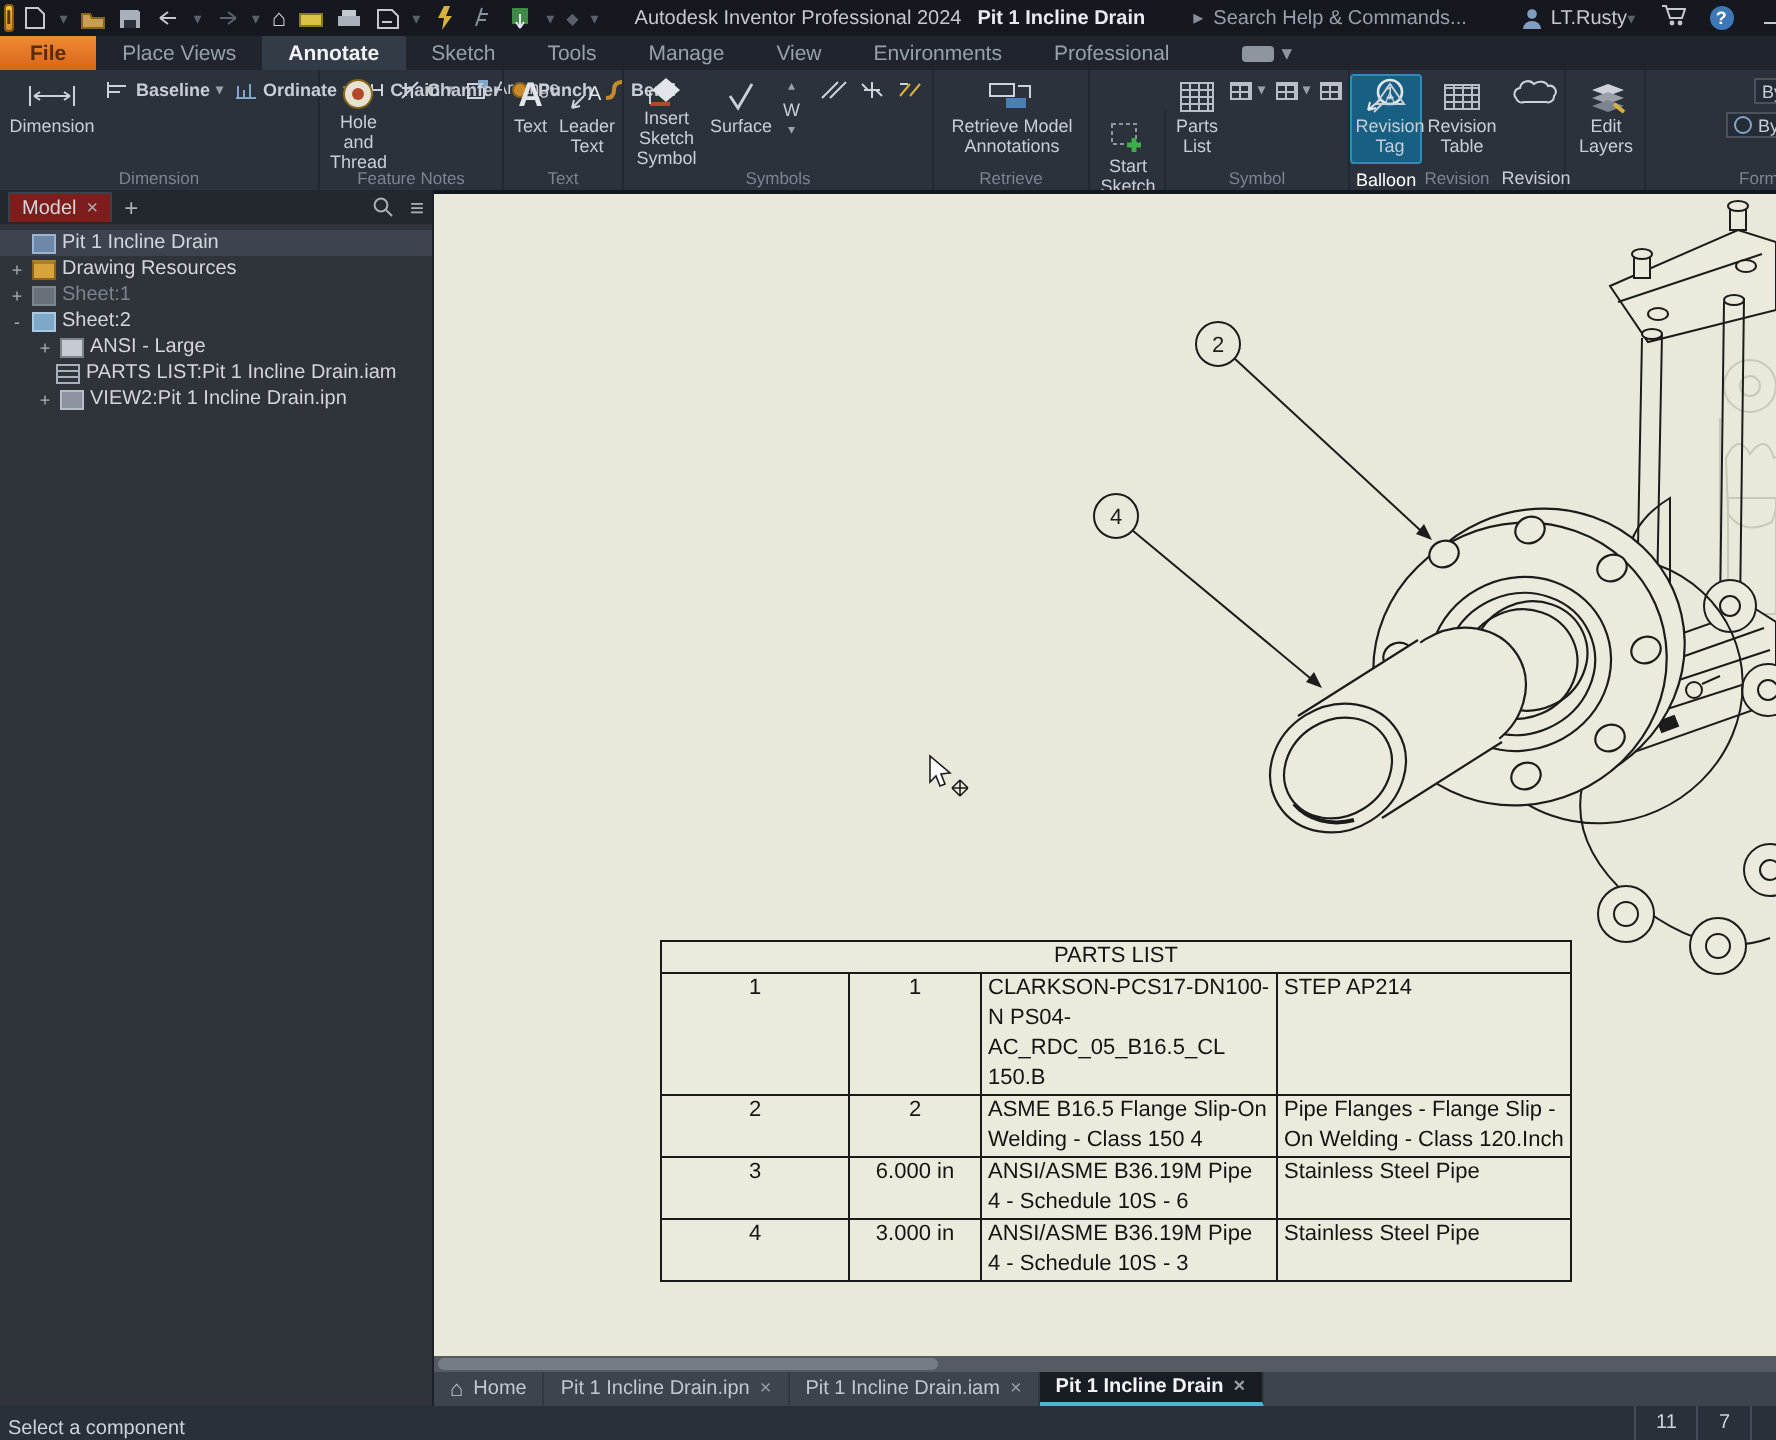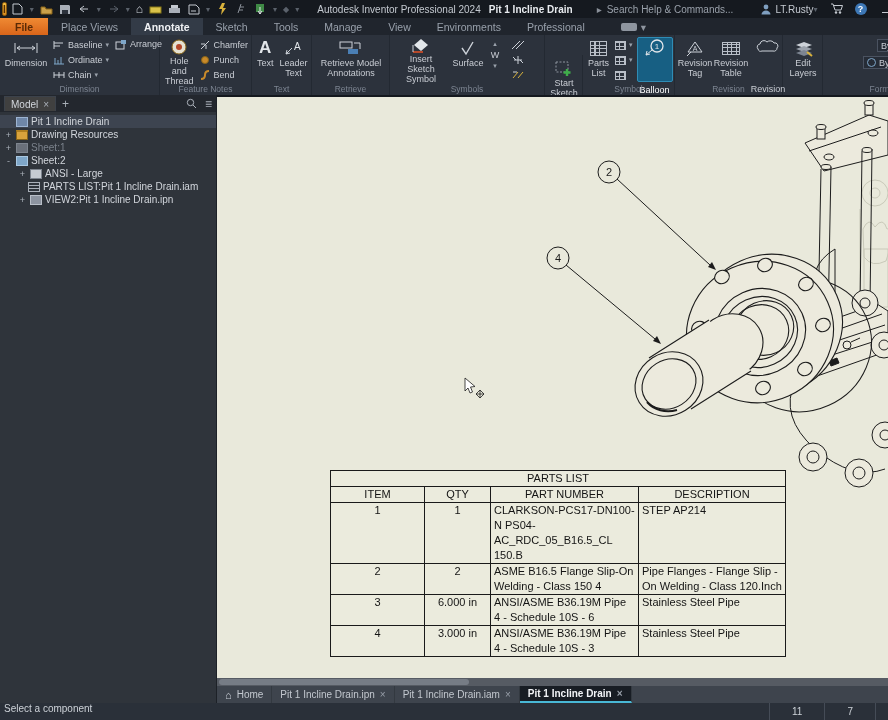--- a/index.html
+++ b/index.html
@@ -37,38 +37,38 @@
   .ribbon { position:absolute; left:0; top:35px; width:888px; height:60px; background:#2c323c;
             display:flex; align-items:stretch; overflow:hidden; }
   .rgroup { position:relative; height:60px; border-right:1px solid #232932; padding:2px 2px 13px 3px;
             display:flex; align-items:flex-start; gap:2px; flex:none; }
   .rgroup-label { position:absolute; left:0; bottom:1px; width:100%; text-align:center;
                   font-size:8.5px; color:#7c8491; white-space:nowrap; }
   .bigbtn { display:flex; flex-direction:column; align-items:center; justify-content:flex-start;
             gap:1px; padding:1px 2px; font-size:9px; color:#c9cdd4; text-align:center;
             line-height:1.1; height:45px; border-radius:2px; }
   .bigbtn .bicon { height:20px; display:flex; align-items:center; justify-content:center; }
-  .stack { display:flex; flex-direction:column; justify-content:center; gap:1px; padding-top:1px; }
+  .stack { display:flex; justify-content:center; gap:1px; padding-top:1px;font-weight:bold; }
   .smallbtn { display:flex; align-items:center; gap:3px; font-size:9px; color:#c9cdd4; height:14px;
               padding:0 2px; white-space:nowrap; }
   .caret { font-size:7px; color:#9aa1ab; }
   .balloon-sel { background:#175f83; border:1px solid #2f8cb5; }
   .icon-grid { display:inline-block; width:14px; height:12px; border:1px solid #b9bfc8;
                background-image:repeating-linear-gradient(0deg,transparent 0 2.5px,#b9bfc8 2.5px 3.5px),
                                 repeating-linear-gradient(90deg,transparent 0 3.5px,#b9bfc8 3.5px 4.5px); }
   .icon-grid.sm { width:11px; height:9px; }
   .glyph { color:#cdd2d9; font-size:14px; line-height:1; }
   .combo { width:64px; height:13px; border:1px solid #4a5260; background:#262c36; color:#c9cdd4;
            font-size:9px; display:flex; align-items:center; padding:0 3px; gap:3px; margin-bottom:2px; }
 
   
   .browser { position:absolute; left:0; top:95px; width:217px; height:608px; background:#2f343b;
              border-right:1px solid #1d2127; color:#d2d6dc; font-size:10px; }
   .bheader { height:17px; background:#23272e; display:flex; align-items:center; padding:0 4px; gap:6px; }
-  .btab { background:#404040; height:15px; display:flex; align-items:center; gap:5px; padding:4px 6px;
+  .btab { background:#7f1d1d; height:15px; display:flex; align-items:center; gap:5px; padding:4px 6px;
           border:1px solid #3c424b; border-bottom:none; }
   .bh-right { margin-left:auto; display:flex; gap:8px; align-items:center; color:#aab0b9; }
   .tree { padding-top:3px; }
   .trow { display:flex; align-items:center; height:13px; gap:3px; white-space:nowrap; }
   .trow.sel { background:#3d4450; }
   .trow.dim { color:#7b828c; }
   .exp { width:9px; text-align:center; color:#aab0b9; font-size:9px; flex:none; }
   .ticon { width:12px; height:10px; flex:none; display:inline-block; }
   .ti-asm { background:#6f87a8; border:1px solid #9db4d2; }
   .ti-folder { background:#d9a33c; border:1px solid #8a6518; border-top:2px solid #b07f1f; }
@@ -98,23 +98,23 @@
 
   
   .doctabs { position:absolute; left:217px; top:686px; width:671px; height:17px; background:#3e444d;
              display:flex; align-items:stretch; font-size:10px; color:#c3c8cf; }
   .dtab { display:flex; align-items:center; gap:5px; padding:0 8px; border-right:1px solid #333940; }
   .dtab .x { color:#989fa9; font-size:10px; }
   .dtab.active { background:#181d24; color:#f2f4f7; font-weight:bold; border-bottom:2px solid #49b8d6; }
 
   
   .statusbar { position:absolute; left:0; top:703px; width:888px; height:17px; background:#2a3039;
-               display:flex; align-items:flex-start; font-size:10px; color:#cdd2d8; padding:0 4px; }
+               display:flex; align-items:flex-end; font-size:10px; color:#cdd2d8; padding:0 4px; }
   .sb-right { margin-left:auto; display:flex; align-items:center; height:100%; }
-  .sb-cell { border-left:1px solid #454c57; padding:0 22px; height:100%; display:flex; align-items:center; }
+  .sb-cell { border-left:1px solid #454c57; padding:0 10px; height:100%; display:flex; align-items:center; }
 </style>
 </head>
 <body>
 
 <div id="app">
 
   <div class="titlebar">
     <div class="applogo">I</div>
     <div class="qat">
       <span class="qicon">
@@ -311,79 +311,79 @@
             <svg width="20" height="16">
               <text x="10" y="10" font-size="10" fill="#e2e6ea" font-family="Liberation Sans">A</text>
               <path d="M2,14 L8,8 M2,14 l4,-1 M2,14 l1,-4" stroke="#cdd2d9" fill="none"></path>
             </svg>
           </span>
         <span>Leader Text</span>
       </div>
       <div class="rgroup-label">Text</div>
     </div>
 
+    <div class="rgroup" style="width:155px;">
+      <div class="bigbtn" style="width:56px;">
+        <span class="bicon">
+            <svg width="22" height="16">
+              <path d="M11,1 L18,7 L11,13 L4,7 z" fill="#e2e6ea"></path>
+              <path d="M3,14 h10" stroke="#b5482a" stroke-width="2"></path>
+              <path d="M3,7 v7" stroke="#cdd2d9"></path>
+            </svg>
+          </span>
+        <span>Insert Sketch Symbol</span>
+      </div>
+      <div class="bigbtn" style="width:34px;">
+        <span class="bicon">
+            <svg width="18" height="16">
+              <path d="M3,8 L7,14 L14,2" stroke="#cdd2d9" fill="none" stroke-width="1.4"></path>
+            </svg>
+          </span>
+        <span>Surface</span>
+      </div>
+      <div class="bigbtn" style="width:16px;">
+        <span class="bicon" style="height:12px;">
+            <span class="caret">▴</span>
+          </span>
+        <span>W</span>
+        <span class="caret">▾</span>
+      </div>
+      <div class="stack" style="padding-left:4px;">
+        <div class="smallbtn">
+            <svg width="14" height="10">
+              <path d="M1,9 L9,1 M5,9 L13,1" stroke="#cdd2d9"></path>
+            </svg>
+          </div>
+        <div class="smallbtn">
+            <svg width="14" height="10">
+              <path d="M7,1 v8 M3,5 h8 M2,2 l3,3 M9,5 l3,3" stroke="#cdd2d9"></path>
+            </svg>
+          </div>
+        <div class="smallbtn">
+            <svg width="14" height="10">
+              <path d="M2,8 L7,2 M7,8 L12,2" stroke="#d9b23c"></path>
+              <path d="M2,2 h4" stroke="#cdd2d9"></path>
+            </svg>
+          </div>
+      </div>
+      <div class="rgroup-label">Symbols</div>
+    </div>
+
     <div class="rgroup" style="width:78px;">
       <div class="bigbtn" style="width:72px;">
         <span class="bicon">
             <svg width="26" height="16">
               <rect x="2" y="2" width="12" height="6" fill="none" stroke="#cdd2d9"></rect>
               <path d="M16,3 h6 v6" stroke="#cdd2d9" fill="none"></path>
               <rect x="10" y="9" width="10" height="5" fill="#4a7fb5"></rect>
             </svg>
           </span>
         <span>Retrieve Model Annotations</span>
       </div>
       <div class="rgroup-label">Retrieve</div>
-    </div>
-
-    <div class="rgroup" style="width:155px;">
-      <div class="bigbtn" style="width:56px;">
-        <span class="bicon">
-            <svg width="22" height="16">
-              <path d="M11,1 L18,7 L11,13 L4,7 z" fill="#e2e6ea"></path>
-              <path d="M3,14 h10" stroke="#b5482a" stroke-width="2"></path>
-              <path d="M3,7 v7" stroke="#cdd2d9"></path>
-            </svg>
-          </span>
-        <span>Insert Sketch Symbol</span>
-      </div>
-      <div class="bigbtn" style="width:34px;">
-        <span class="bicon">
-            <svg width="18" height="16">
-              <path d="M3,8 L7,14 L14,2" stroke="#cdd2d9" fill="none" stroke-width="1.4"></path>
-            </svg>
-          </span>
-        <span>Surface</span>
-      </div>
-      <div class="bigbtn" style="width:16px;">
-        <span class="bicon" style="height:12px;">
-            <span class="caret">▴</span>
-          </span>
-        <span>W</span>
-        <span class="caret">▾</span>
-      </div>
-      <div class="stack" style="padding-left:4px;">
-        <div class="smallbtn">
-            <svg width="14" height="10">
-              <path d="M1,9 L9,1 M5,9 L13,1" stroke="#cdd2d9"></path>
-            </svg>
-          </div>
-        <div class="smallbtn">
-            <svg width="14" height="10">
-              <path d="M7,1 v8 M3,5 h8 M2,2 l3,3 M9,5 l3,3" stroke="#cdd2d9"></path>
-            </svg>
-          </div>
-        <div class="smallbtn">
-            <svg width="14" height="10">
-              <path d="M2,8 L7,2 M7,8 L12,2" stroke="#d9b23c"></path>
-              <path d="M2,2 h4" stroke="#cdd2d9"></path>
-            </svg>
-          </div>
-      </div>
-      <div class="rgroup-label">Symbols</div>
     </div>
 
     <div class="rgroup" style="width:38px;margin-top:20px;">
       <div class="bigbtn" style="width:34px;">
         <span class="bicon">
             <svg width="20" height="17">
               <rect x="2" y="2" width="12" height="10" fill="none" stroke="#8e959f" stroke-dasharray="2,1.5"></rect>
               <path d="M13,9 v7 M9.5,12.5 h7" stroke="#3fae4a" stroke-width="2.4"></path>
             </svg>
           </span>
@@ -643,26 +643,20 @@
       <colgroup>
           <col style="width:94px;">
           <col style="width:66px;">
           <col style="width:148px;">
           <col style="width:147px;">
         </colgroup>
       <tbody>
           <tr>
             <td class="ttl" colspan="4">PARTS LIST</td>
           </tr>
-      <tr class="hdr">
-        <td>ITEM</td>
-        <td>QTY</td>
-        <td>PART NUMBER</td>
-        <td>DESCRIPTION</td>
-      </tr>
       <tr style="height:46px;">
         <td class="cc">1</td>
         <td class="cc">1</td>
         <td>CLARKSON-PCS17-DN100-N PS04-AC_RDC_05_B16.5_CL 150.B</td>
         <td>STEP AP214</td>
       </tr>
       <tr style="height:31px;">
         <td class="cc">2</td>
         <td class="cc">2</td>
         <td>ASME B16.5 Flange Slip-On Welding - Class 150 4</td>

